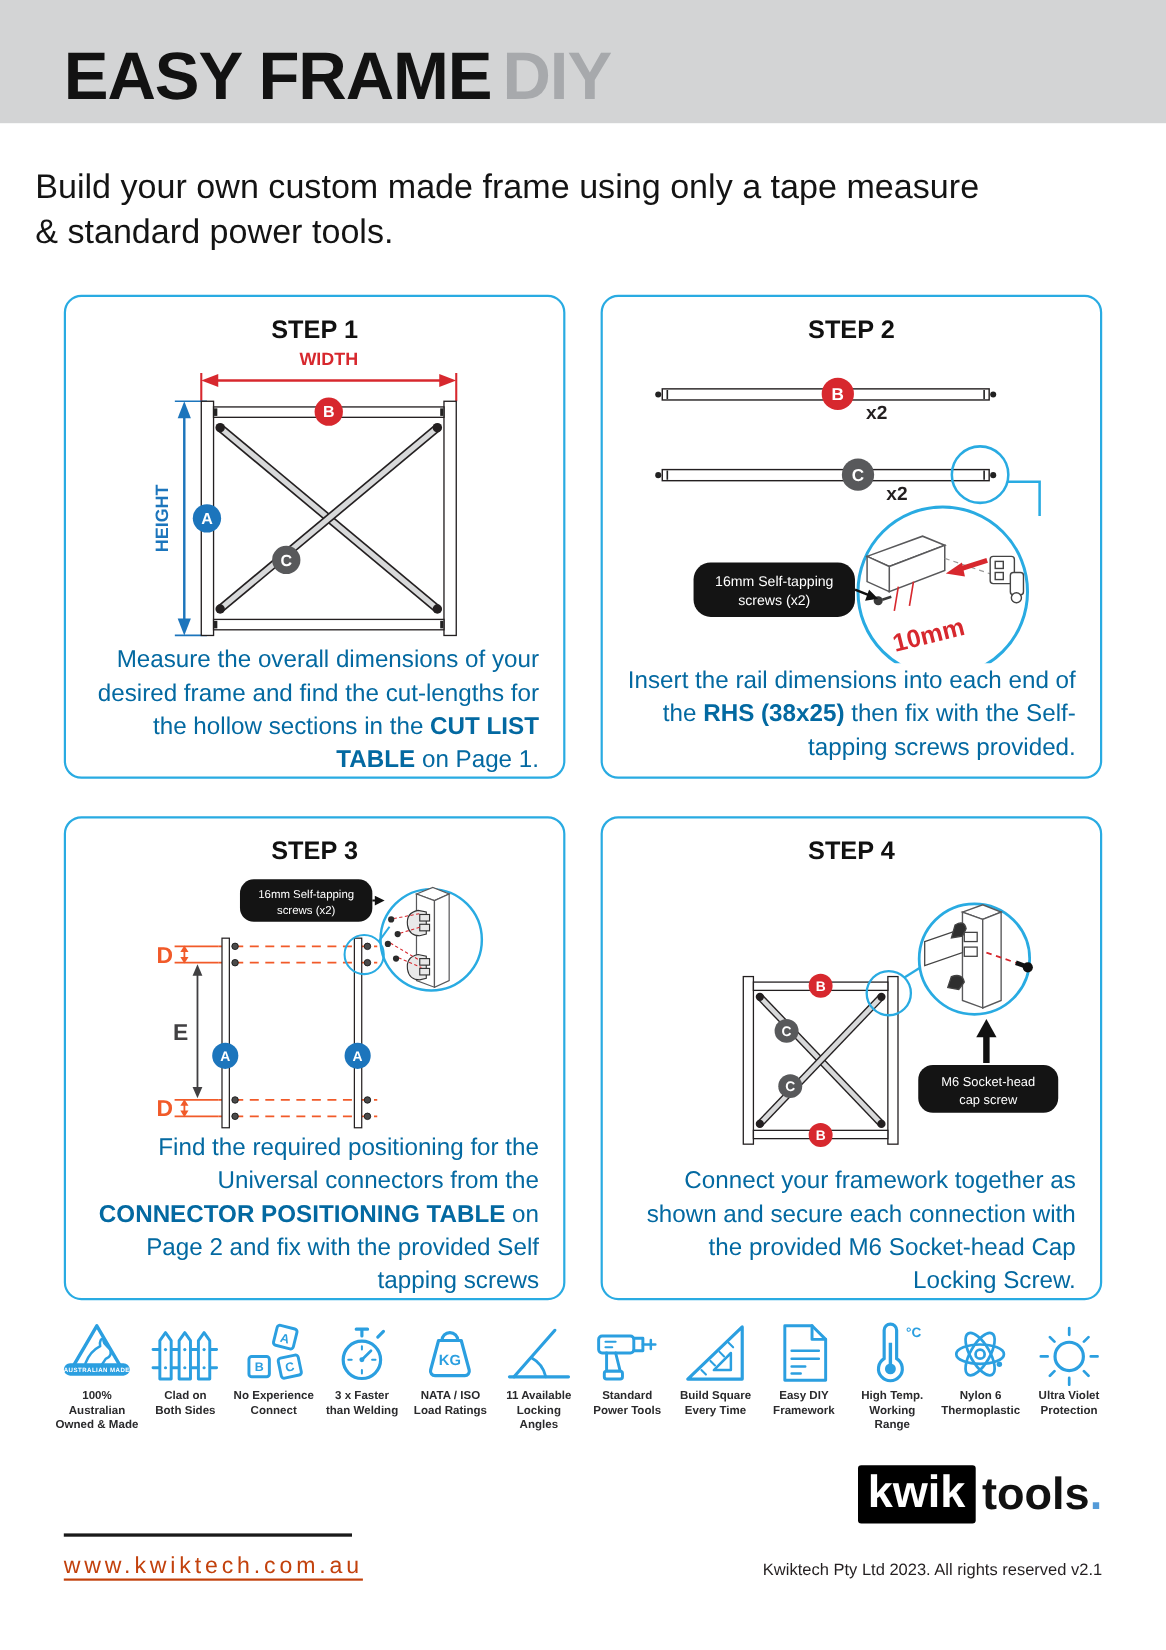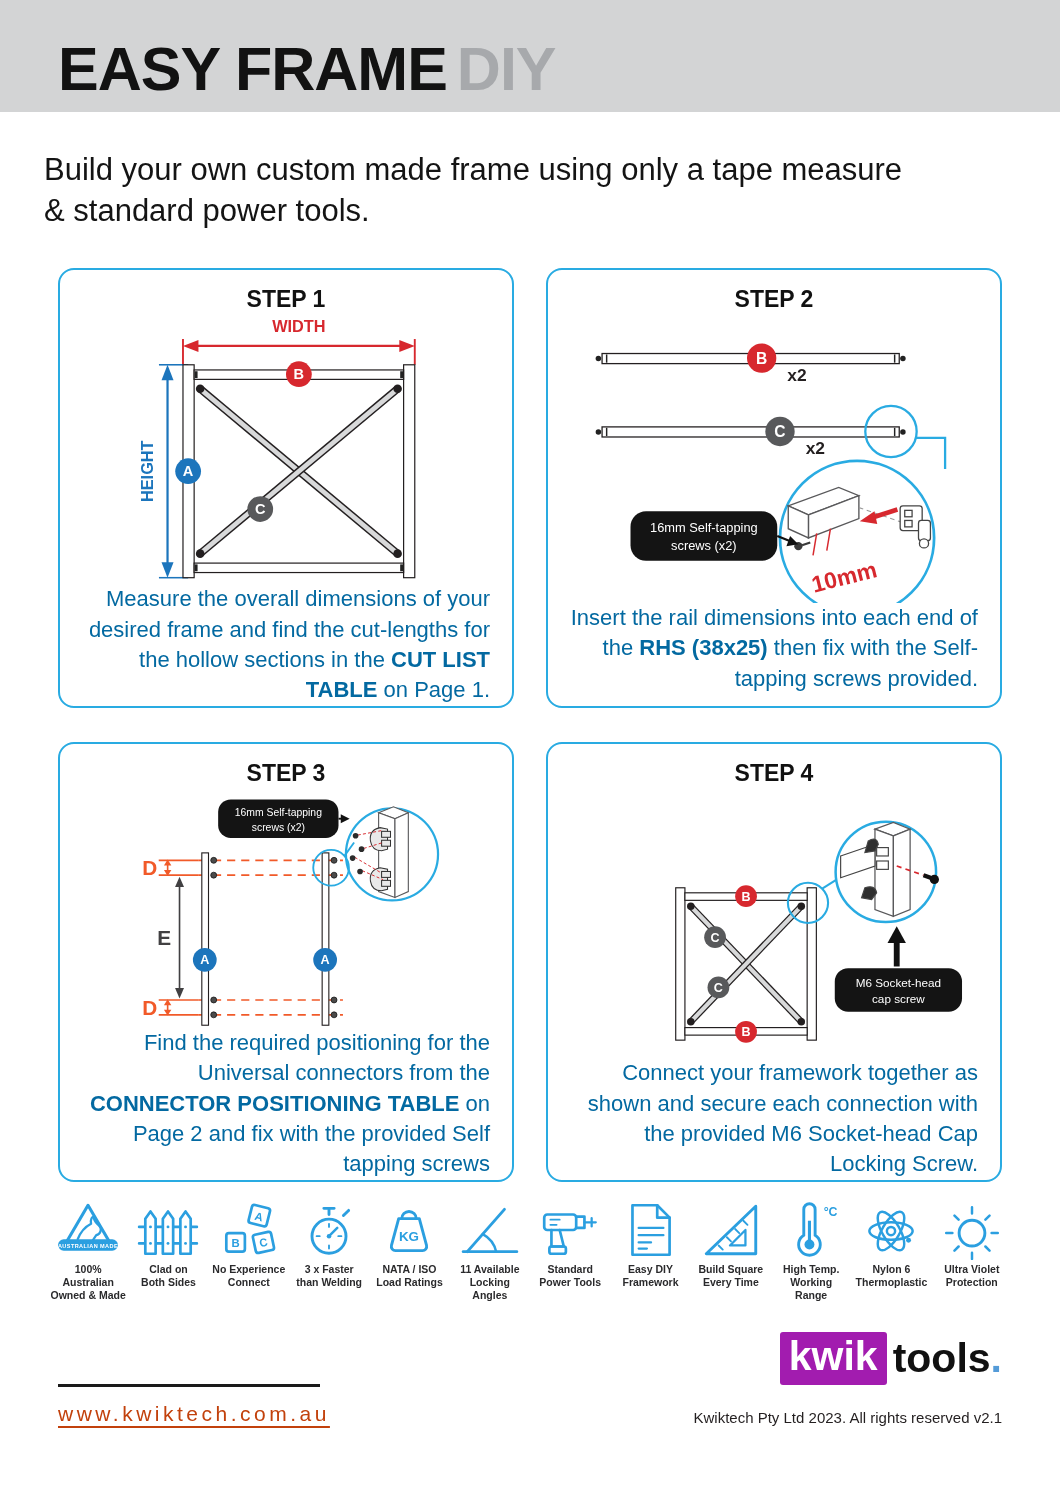--- a/index.html
+++ b/index.html
@@ -9,21 +9,21 @@
     font-family:"Liberation Sans", sans-serif; color:#231F20;
     overflow:hidden;
   }
   svg { font-family:"Liberation Sans", sans-serif; }
 
   
   .band { height:112px; background:#D3D4D5; display:flex; align-items:flex-end; padding:0 0 12px 58px; }
   .band h1 { margin:0; font-size:61px; font-weight:bold; letter-spacing:-1px; color:#121212; line-height:1; }
   .band .diy { color:#A7A9AC; margin-left:10px; }
 
-  .intro { margin:38px 58px 0 44px; font-size:31px; line-height:1.32; color:#141414; max-width:880px; }
+  .intro { margin:38px 58px 0 32px; font-size:31px; line-height:1.32; color:#141414; max-width:880px; }
 
   
   .grid { display:grid; grid-template-columns:1fr 1fr; column-gap:32px; row-gap:34px; margin:36px 58px 0 58px; }
   .panel { border:2.5px solid #29ABE2; border-radius:16px; height:440px; padding:12px 8px 0 8px;
            display:flex; flex-direction:column; align-items:center; background:#fff; }
   .panel h2 { margin:4px 0 2px 0; font-size:23px; font-weight:bold; color:#111; }
   .caption { font-size:22px; line-height:1.38; text-align:right; margin:0 14px; color:#0369a1; }
   .caption b { font-weight:bold; }
 
   
@@ -31,24 +31,24 @@
   .feature { text-align:center; }
   .feature svg { display:block; margin:0 auto; }
   .flabel { font-size:10.5px; font-weight:bold; color:#2A2A2C; line-height:1.25; margin-top:3px; }
 
   
   .footer { display:flex; justify-content:space-between; align-items:flex-end; margin:30px 58px 0 58px; }
   .site .rule { width:262px; height:3.5px; background:#1A1A1A; margin-bottom:15px; }
   .site a { color:#c2410c; font-size:21px; letter-spacing:3.5px; text-decoration:underline; text-underline-offset:5px; }
   .brand { text-align:right; }
   .logo { display:inline-flex; align-items:center; }
-  .logo .kwik { background:#a21caf; color:#fff; font-weight:bold; font-size:41px; line-height:1; padding:4px 9px 8px 9px; border-radius:3px; }
+  .logo .kwik { background:#000000; color:#fff; font-weight:bold; font-size:41px; line-height:1; padding:4px 9px 8px 9px; border-radius:3px; }
   .logo .tech { color:#111; font-weight:bold; font-size:41px; line-height:1; margin-left:6px; }
   .logo .dot { color:#549BD8; }
-  .copyright { font-size:15px; color:#231F20; margin-top:24px; }
+  .copyright { font-size:15px; color:#231F20; margin-top:34px; }
 </style>
 </head>
 <body>
 
 <header class="band">
   <h1><span>EASY FRAME</span><span class="diy">DIY</span></h1>
 </header>
 
 <p class="intro">Build your own custom made frame using only a tape measure &amp; standard power tools.</p>
 
@@ -447,38 +447,38 @@
         <path d="M46 21.5 h11 M53 17.5 v8" stroke-width="2.2"></path>
         <path d="M14 29 V45 H26 L22 29"></path>
         <rect x="12" y="45" width="16" height="7" rx="2"></rect>
       </g>
     </svg>
     <div class="flabel"><span>Standard</span><br><span>Power Tools</span></div>
   </div>
 
   <div class="feature">
     <svg width="66" height="60" viewBox="0 0 64 58">
+      <g fill="none" stroke="#2B9FE0" stroke-width="2.8" stroke-linejoin="round" stroke-linecap="round">
+        <path d="M8 52 H56 V6 Z"></path>
+        <path d="M31 44 H46 V29 Z" stroke-width="2.2"></path>
+        <path d="M20 44 l4 4 M28 36 l4 4 M36 28 l4 4 M44 20 l4 4" stroke-width="1.8"></path>
+      </g>
+    </svg>
+    <div class="flabel"><span>Build Square</span><br><span>Every Time</span></div>
+  </div>
+
+  <div class="feature">
+    <svg width="66" height="60" viewBox="0 0 64 58">
       <g fill="none" stroke="#2B9FE0" stroke-width="2.6" stroke-linejoin="round" stroke-linecap="round">
         <path d="M15 5 H39 L51 17 V53 H15 Z"></path>
         <path d="M39 5 V17 H51"></path>
         <path d="M21 27 H45 M21 34 H45 M21 41 H33 M21 47 H29" stroke-width="2.2"></path>
       </g>
     </svg>
     <div class="flabel"><span>Easy DIY</span><br><span>Framework</span></div>
-  </div>
-
-  <div class="feature">
-    <svg width="66" height="60" viewBox="0 0 64 58">
-      <g fill="none" stroke="#2B9FE0" stroke-width="2.8" stroke-linejoin="round" stroke-linecap="round">
-        <path d="M8 52 H56 V6 Z"></path>
-        <path d="M31 44 H46 V29 Z" stroke-width="2.2"></path>
-        <path d="M20 44 l4 4 M28 36 l4 4 M36 28 l4 4 M44 20 l4 4" stroke-width="1.8"></path>
-      </g>
-    </svg>
-    <div class="flabel"><span>Build Square</span><br><span>Every Time</span></div>
   </div>
 
   <div class="feature">
     <svg width="66" height="60" viewBox="0 0 64 58">
       <g fill="none" stroke="#2B9FE0" stroke-width="2.8" stroke-linecap="round">
         <path d="M25 9 a5.5 5.5 0 0 1 11 0 V34 a10.5 10.5 0 1 1 -11 0 Z"></path>
       </g>
       <circle cx="30.5" cy="43" r="4.8" fill="#2B9FE0"></circle>
       <line x1="30.5" y1="39" x2="30.5" y2="20" stroke="#2B9FE0" stroke-width="3"></line>
       <text x="51" y="15" font-size="12" font-weight="bold" fill="#2B9FE0" text-anchor="middle">°C</text>

